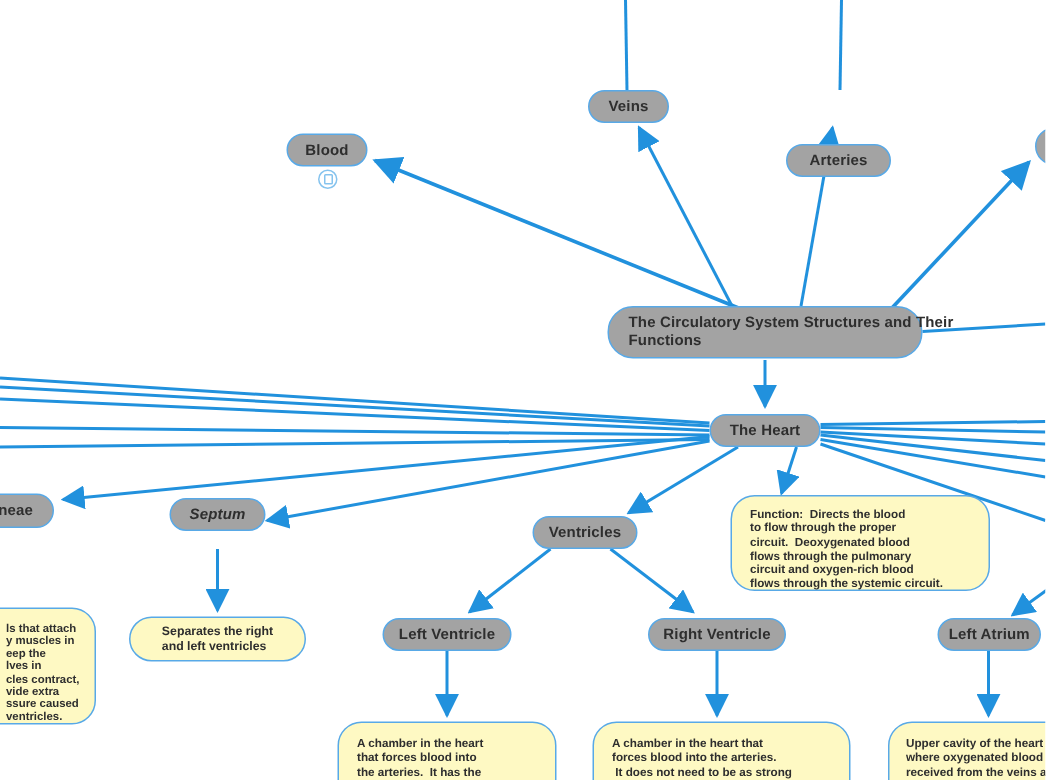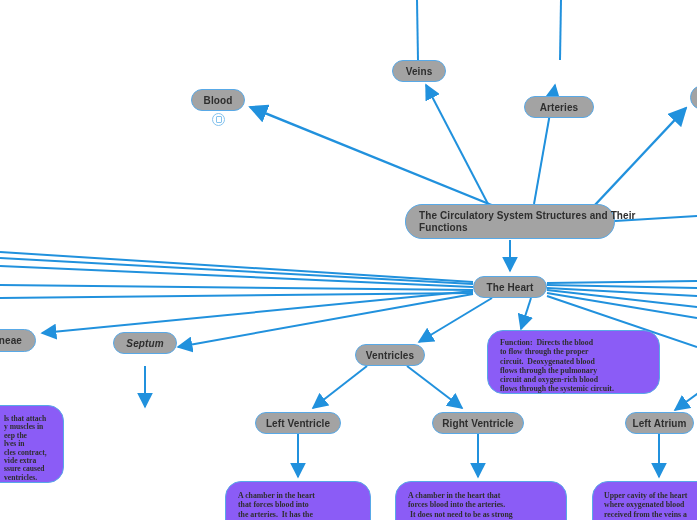--- a/index.html
+++ b/index.html
@@ -8,23 +8,23 @@
     font-family:"Liberation Sans",sans-serif;
   }
   #edges{position:absolute;left:0;top:0;width:697px;height:520px;}
   .pill{
     position:absolute;background:#a3a3a3;border:1.6px solid #58a9e7;border-radius:13px;
     display:flex;align-items:center;justify-content:center;
     font-weight:bold;font-size:10px;color:#2e2e2e;box-sizing:border-box;
     letter-spacing:.1px;white-space:pre;z-index:2;
   }
   .bubble{
-    position:absolute;background:#8b5cf6;border:1.6px solid #58a9e7;border-radius:16px;
+    position:absolute;background:#fef9c3;border:1.6px solid #58a9e7;border-radius:16px;
     font-weight:bold;font-size:7.8px;line-height:9.3px;color:#2e2e2e;
-    box-sizing:border-box;white-space:pre;z-index:2;font-family:Liberation Serif, serif;
+    box-sizing:border-box;white-space:pre;z-index:2;
   }
   .badge{
     position:absolute;width:13px;height:13px;border:1.3px solid #85c3ee;border-radius:50%;
     box-sizing:border-box;background:#fff;display:flex;align-items:center;justify-content:center;z-index:2;
   }
   .badge span{display:block;width:4px;height:5px;border:1px solid #85c3ee;border-radius:1px;}
 </style>
 </head>
 <body>
 
@@ -116,20 +116,22 @@
 
   <div class="bubble" style="left:-58px;top:405px;width:122px;height:78px;padding:9px 0 0 61px;font-size:7.6px;line-height:8.4px;">ls that attach
 y muscles in
 eep the
 lves in
 cles contract,
 vide extra
 ssure caused
 ventricles.</div>
 
+  <div class="bubble" style="left:86px;top:411px;width:118px;height:30px;border-radius:15px;display:flex;align-items:center;justify-content:center;font-size:8.2px;line-height:9.6px;">Separates the right
+and left ventricles</div>
 
   <div class="bubble" style="left:225px;top:481px;width:146px;height:70px;padding:9px 0 0 12px;">A chamber in the heart
 that forces blood into
 the arteries.  It has the
 thickest muscle because it</div>
 
   <div class="bubble" style="left:395px;top:481px;width:172px;height:70px;padding:9px 0 0 12px;">A chamber in the heart that
 forces blood into the arteries.
  It does not need to be as strong
  or have as thick of a muscle as</div>

